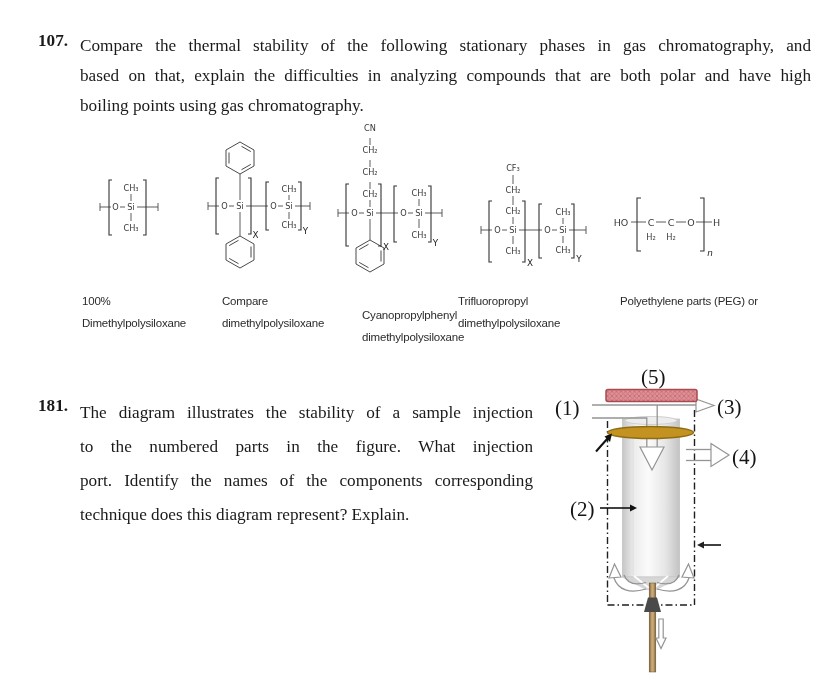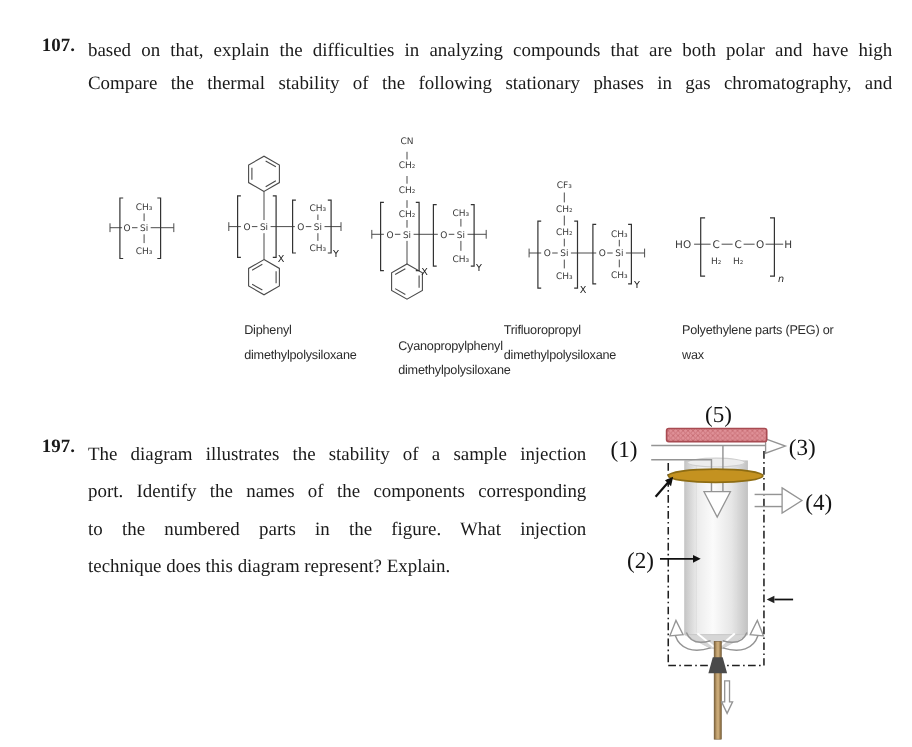--- a/index.html
+++ b/index.html
@@ -30,22 +30,23 @@
   .dashdot{stroke:#1f1f1f;stroke-width:1.4;fill:none;stroke-dasharray:7 3 1.5 3;}
   .blk{stroke:#111;fill:none;}
 </style>
 </head>
 <body>
 
 <div class="page">
 
   <div class="qnum" style="left:38px;top:31px;">107.</div>
   <div class="qtext q107" style="left:80px;top:31px;">
+    <div class="ln jline">Compare the thermal stability of the following stationary phases in gas chromatography, and</div>
     <div class="ln jline">based on that, explain the difficulties in analyzing compounds that are both polar and have high</div>
-    <div class="ln jline">Compare the thermal stability of the following stationary phases in gas chromatography, and</div>
+    <div class="ln lline">boiling points using gas chromatography.</div>
   </div>
 
   <svg style="left:78px;top:110px;" width="705" height="185" viewBox="78 110 705 185">
 
     <g>
       <g>
         <line class="bd" x1="100" y1="203" x2="100" y2="211"></line>
         <line class="bd" x1="100" y1="207" x2="111" y2="207"></line>
         <line class="bd" x1="120" y1="207" x2="125" y2="207"></line>
         <line class="bd" x1="137" y1="207" x2="158" y2="207"></line>
@@ -189,42 +190,45 @@
       <text class="at at5" x="651" y="225.5">C</text>
       <text class="at at5" x="671" y="225.5">C</text>
       <text class="at at5" x="691" y="225.5">O</text>
       <text class="at at5" x="716.5" y="225.5">H</text>
       <text class="at" x="651" y="240">H₂</text>
       <text class="at" x="671" y="240">H₂</text>
       <text class="sub subn" x="710" y="256">n</text>
     </g>
   </svg>
 
+  <div class="phase-label" style="left:82px;top:290px;">
+    <div>100%</div>
+    <div>Dimethylpolysiloxane</div>
+  </div>
   <div class="phase-label" style="left:222px;top:290px;">
-    <div>Diphenyl</div>
+    <div>Compare</div>
     <div>dimethylpolysiloxane</div>
   </div>
   <div class="phase-label" style="left:362px;top:304px;">
     <div>Cyanopropylphenyl</div>
     <div>dimethylpolysiloxane</div>
   </div>
   <div class="phase-label" style="left:458px;top:290px;">
     <div>Trifluoropropyl</div>
     <div>dimethylpolysiloxane</div>
   </div>
   <div class="phase-label" style="left:620px;top:290px;">
     <div>Polyethylene parts (PEG) or</div>
-    <div>wax</div>
-  </div>
-
-  <div class="qnum" style="left:38px;top:396px;">197.</div>
+  </div>
+
+  <div class="qnum" style="left:38px;top:396px;">181.</div>
   <div class="qtext q108" style="left:80px;top:396px;">
     <div class="ln jline">The diagram illustrates the stability of a sample injection</div>
+    <div class="ln jline">to the numbered parts in the figure. What injection</div>
     <div class="ln jline">port. Identify the names of the components corresponding</div>
-    <div class="ln jline">to the numbered parts in the figure. What injection</div>
     <div class="ln lline">technique does this diagram represent? Explain.</div>
   </div>
 
   <svg style="left:540px;top:360px;" width="289" height="319" viewBox="540 360 289 319">
     <defs>
       <pattern id="hatch" width="4.5" height="4.5" patternUnits="userSpaceOnUse">
         <path d="M0,4.5 L4.5,0" stroke-width="0.9" stroke="#c86f76"></path>
         <path d="M0,0 L4.5,4.5" stroke-width="0.9" stroke="#c86f76"></path>
       </pattern>
       <linearGradient id="linerG" x1="0" y1="0" x2="1" y2="0">

